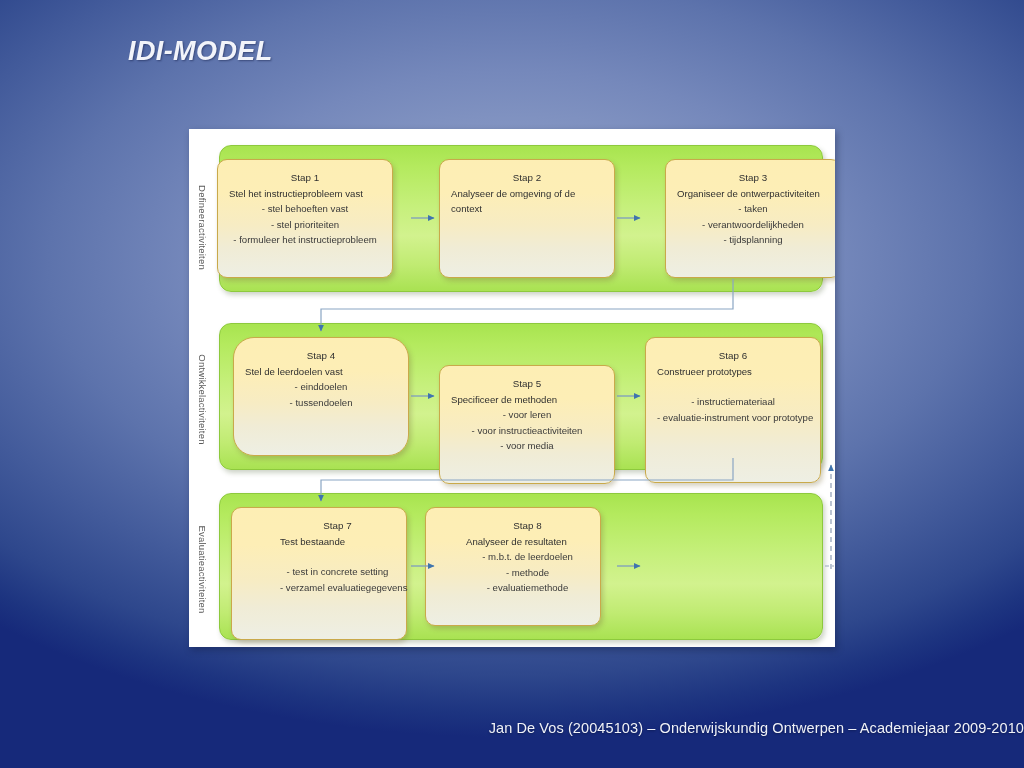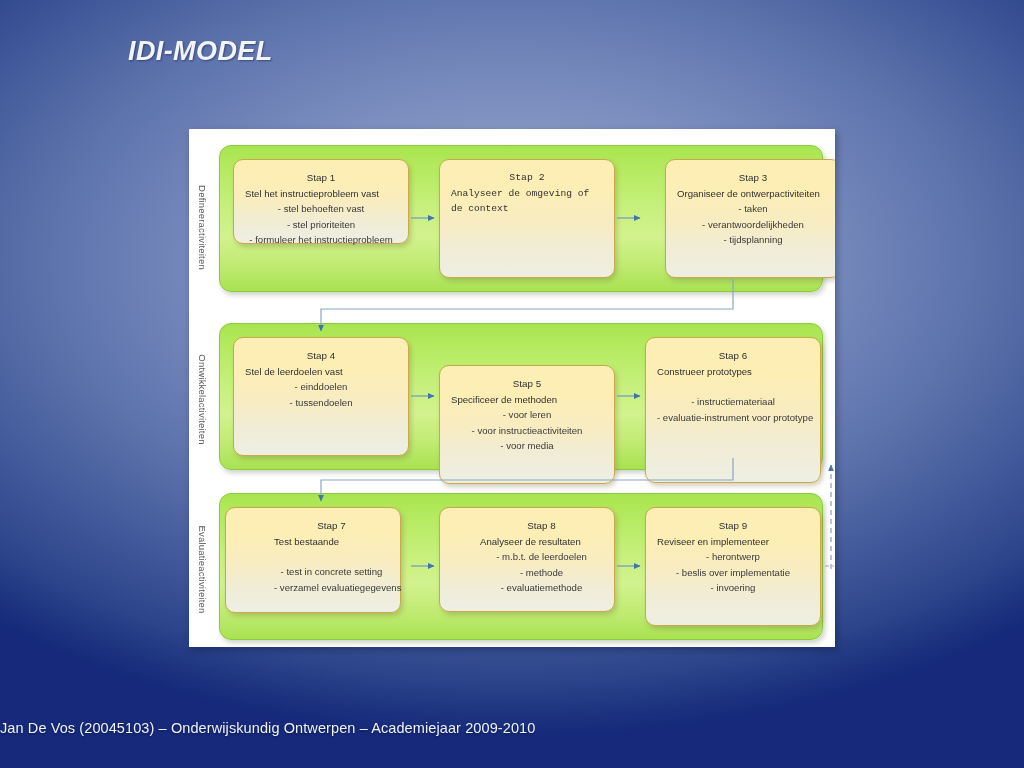--- a/index.html
+++ b/index.html
@@ -43,21 +43,21 @@
     text-shadow: 1px 1px 2px rgba(10,20,60,.45);
     white-space: nowrap;
   }
 
   
   #slide-footer {
     position: absolute;
     left: 0;
     top: 720px;
     width: 1024px;
-    text-align: left;
+    text-align: right;
     font-size: 14.5px;
     color: #f0f2f8;
     letter-spacing: .1px;
     text-shadow: 0 1px 2px rgba(8,16,48,.5);
   }
 
   
   #diagram {
     position: absolute;
     left: 189px;
@@ -173,48 +173,48 @@
     </div>
     <div class="phase-label" style="top:195px;height:150px;">
       <span>Ontwikkelactiviteiten</span>
     </div>
     <div class="phase-label" style="top:365px;height:150px;">
       <span>Evaluatieactiviteiten</span>
     </div>
 
     <div class="band" style="top:16px;height:147px;"></div>
 
-    <div class="step" style="left:44px;top:30px;width:176px;height:85px;">
+    <div class="step" style="left:28px;top:30px;width:176px;height:119px;">
       <div class="step-title">Stap 1</div>
       <div class="step-head">Stel het instructieprobleem vast</div>
       <ul>
         <li>- stel behoeften vast</li>
         <li>- stel prioriteiten</li>
         <li>- formuleer het instructieprobleem</li>
       </ul>
     </div>
 
-    <div class="step" style="left:250px;top:30px;width:176px;height:119px;font-family:Liberation Mono, monospace;">
+    <div class="step" style="left:250px;top:30px;width:176px;height:119px;">
       <div class="step-title">Stap 2</div>
       <div class="step-head">Analyseer de omgeving of de context</div>
     </div>
 
     <div class="step" style="left:476px;top:30px;width:176px;height:119px;">
       <div class="step-title">Stap 3</div>
       <div class="step-head">Organiseer de ontwerpactiviteiten</div>
       <ul>
         <li>- taken</li>
         <li>- verantwoordelijkheden</li>
         <li>- tijdsplanning</li>
       </ul>
     </div>
 
     <div class="band" style="top:194px;height:147px;"></div>
 
-    <div class="step" style="left:44px;top:208px;width:176px;height:119px;">
+    <div class="step" style="left:44px;top:208px;width:176px;height:119px;border-radius:21px;">
       <div class="step-title">Stap 4</div>
       <div class="step-head">Stel de leerdoelen vast</div>
       <ul>
         <li>- einddoelen</li>
         <li>- tussendoelen</li>
       </ul>
     </div>
 
     <div class="step" style="left:250px;top:208px;width:176px;height:119px;margin-top:28px;">
       <div class="step-title">Stap 5</div>
@@ -231,49 +231,40 @@
       <div class="step-head">Construeer prototypes</div>
       <div class="step-gap"></div>
       <ul>
         <li>- instructiemateriaal</li>
         <li>- evaluatie-instrument voor prototype</li>
       </ul>
     </div>
 
     <div class="band" style="top:364px;height:147px;"></div>
 
-    <div class="step" style="left:36px;top:378px;width:176px;height:106px;padding-left:48px;">
+    <div class="step" style="left:42px;top:378px;width:176px;height:133px;padding-left:48px;">
       <div class="step-title">Stap 7</div>
       <div class="step-head">Test bestaande</div>
       <div class="step-gap"></div>
       <ul>
         <li>- test in concrete setting</li>
         <li>- verzamel evaluatiegegevens</li>
       </ul>
     </div>
 
-    <div class="step" style="left:250px;top:378px;width:176px;height:105px;padding-left:40px;">
+    <div class="step" style="left:236px;top:378px;width:176px;height:119px;padding-left:40px;">
       <div class="step-title">Stap 8</div>
       <div class="step-head">Analyseer de resultaten</div>
       <ul>
         <li>- m.b.t. de leerdoelen</li>
         <li>- methode</li>
         <li>- evaluatiemethode</li>
       </ul>
     </div>
 
-    <div class="step" style="left:456px;top:378px;width:176px;height:119px;">
-      <div class="step-title">Stap 9</div>
-      <div class="step-head">Reviseer en implementeer</div>
-      <ul>
-        <li>- herontwerp</li>
-        <li>- beslis over implementatie</li>
-        <li>- invoering</li>
-      </ul>
-    </div>
 
     <svg id="connectors" viewBox="0 0 646 518">
       <defs>
         <marker id="ah" markerWidth="7" markerHeight="7" refX="6" refY="3.5" orient="auto" markerUnits="userSpaceOnUse">
           <path d="M0,0.6 L6.6,3.5 L0,6.4 z" fill="#3f74ad"></path>
         </marker>
       </defs>
 
       <line x1="222" y1="89" x2="245" y2="89" stroke="#7d9dbe" stroke-width="1.3" marker-end="url(#ah)"></line>
       <line x1="428" y1="89" x2="451" y2="89" stroke="#7d9dbe" stroke-width="1.3" marker-end="url(#ah)"></line>

